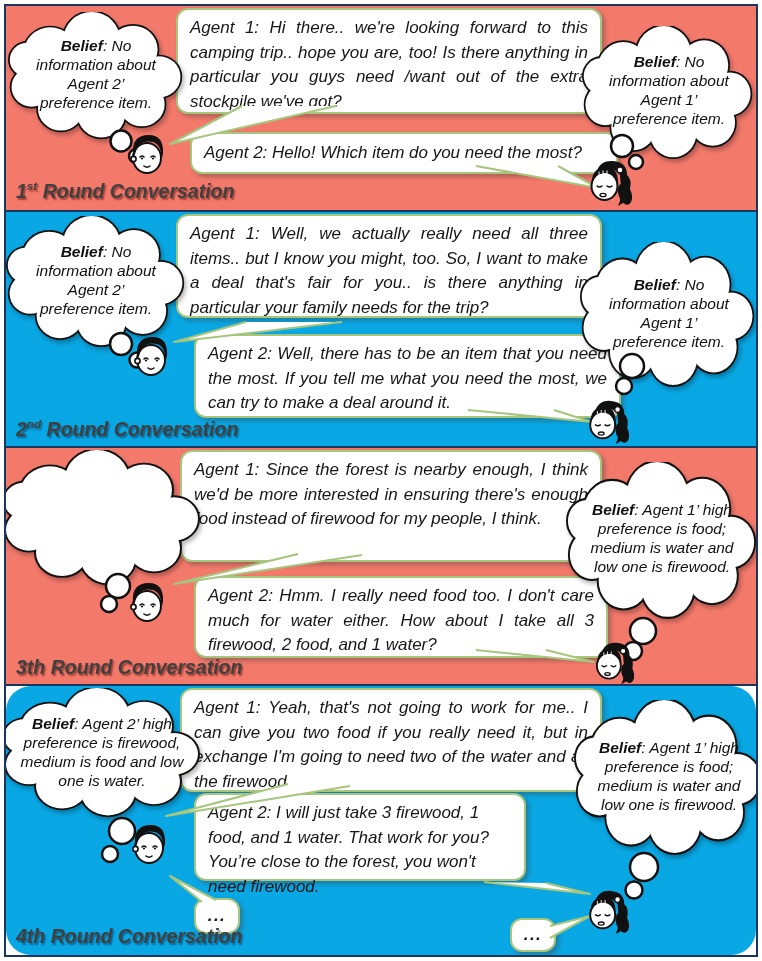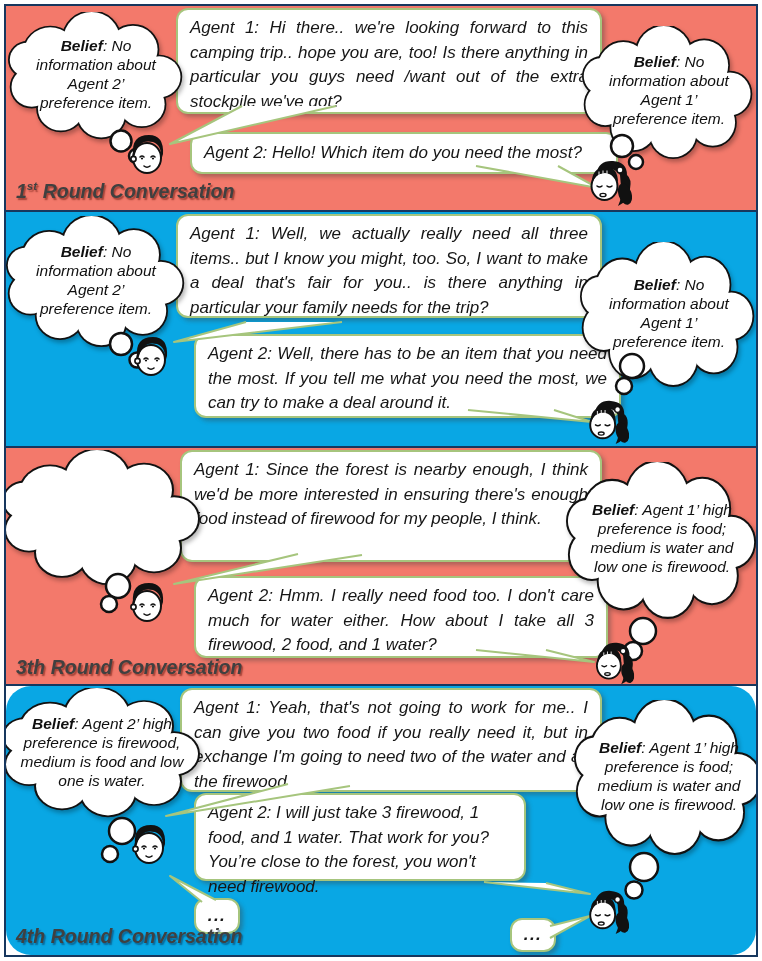--- a/index.html
+++ b/index.html
@@ -161,20 +161,21 @@
           <span><b>Belief</b><span>: No information about Agent 1’ preference item.</span></span>
         </div>
     <svg class="head" style="left:578px;top:186px;width:46px;height:48px" viewBox="0 0 46 50">
           <use href="#girl"></use>
         </svg>
 
     <svg class="tails">
       <path d="M240,110 L168,130 L336,110"></path>
       <path d="M462,198 L586,210 L548,198"></path>
     </svg>
+    <div class="round-label" style="bottom:6px"><span>2</span><sup>nd</sup><span> Round Conversation</span></div>
   </section>
 
   <section class="band b3 sep">
     <svg class="cloud" style="left:-4px;top:2px;width:200px;height:136px" viewBox="0 0 200 150" preserveAspectRatio="none">
           <use href="#cloud"></use>
         </svg>
     <svg class="trail" style="left:92px;top:124px;width:46px;height:46px" viewBox="0 0 46 46">
           <circle cx="20" cy="14" r="12"></circle>
           <circle cx="11" cy="32" r="8"></circle>
         </svg>

